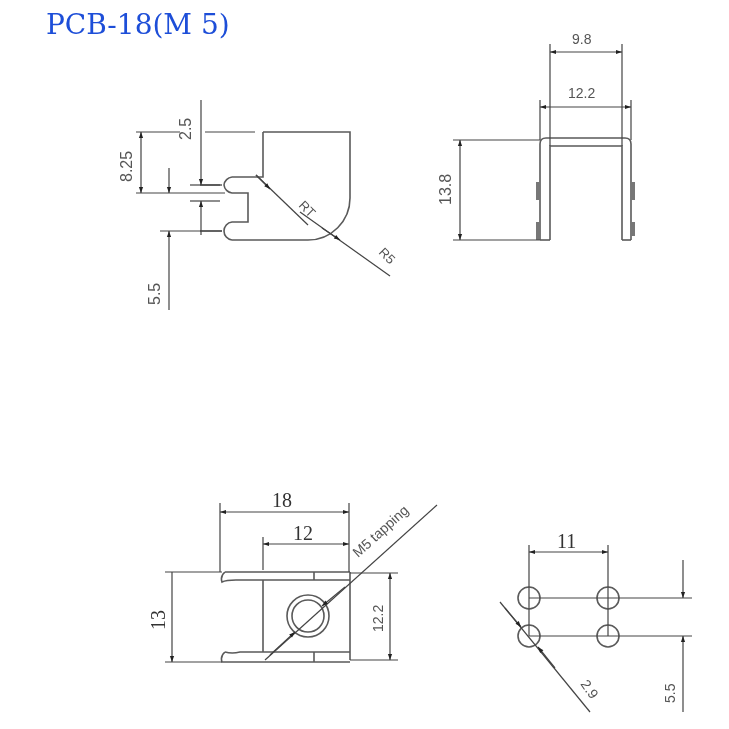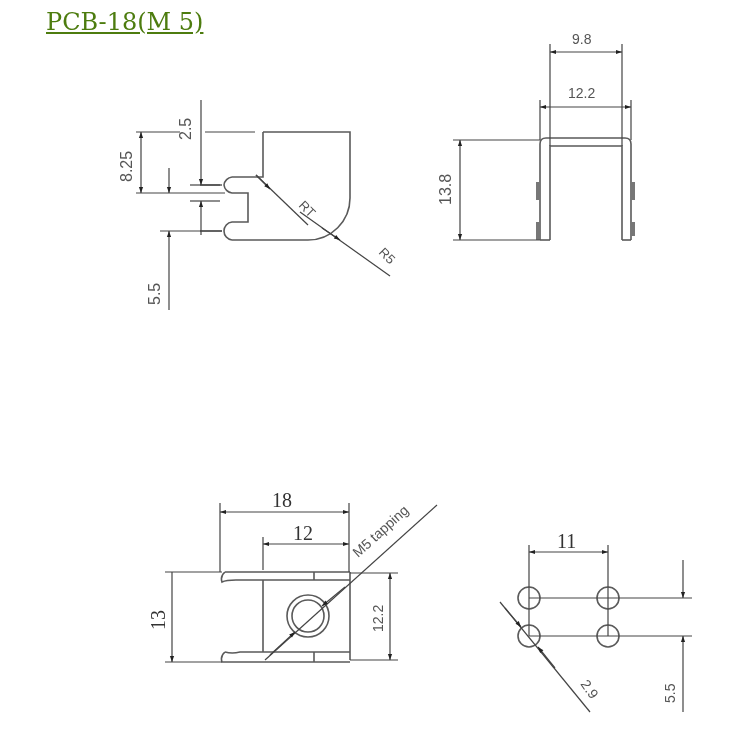--- a/index.html
+++ b/index.html
@@ -1,21 +1,21 @@
 <!DOCTYPE html>
 <html><head>
 <meta charset="utf-8">
 <style>
   html, body { margin: 0; padding: 0; background: #ffffff; }
   body { width: 729px; height: 729px; position: relative; overflow: hidden; }
   #canvas { position: absolute; left: 0; top: 0; width: 729px; height: 729px; }
   .title {
     position: absolute; left: 46px; top: 8px;
     font-family: "DejaVu Serif", "Liberation Serif", serif;
-    font-size: 24px; color: #4d7c0f; letter-spacing: 0px; text-decoration: underline;
+    font-size: 28px; color: #1d4ed8; letter-spacing: 0px;
   }
   svg text.sans { font-family: "Liberation Sans", "DejaVu Sans", sans-serif; fill: #555555; }
   svg text.serif { font-family: "Liberation Serif", "DejaVu Serif", serif; fill: #333333; }
   .ol { stroke: #5a5a5a; stroke-width: 1.6; fill: none; }
   .dl { stroke: #444444; stroke-width: 1.2; fill: none; }
   .arr { fill: #222222; }
 </style>
 </head>
 <body>
 

